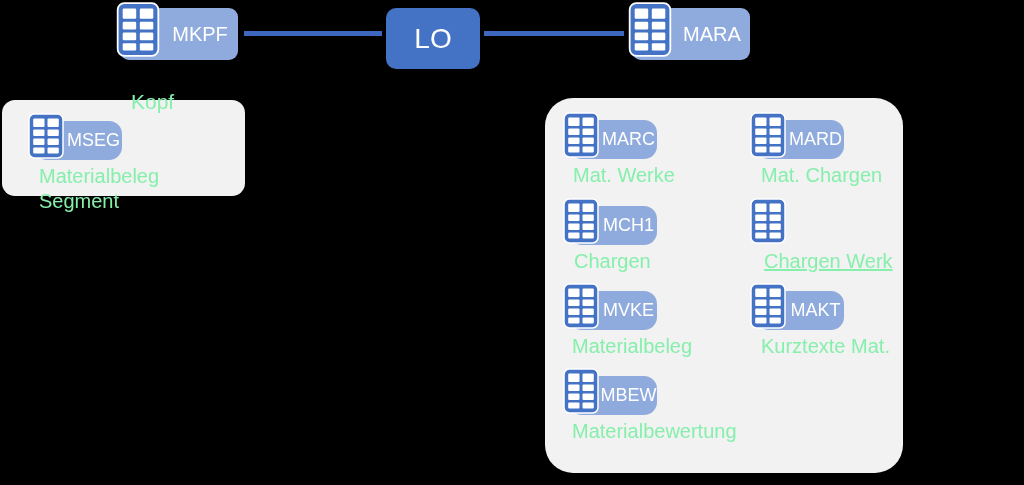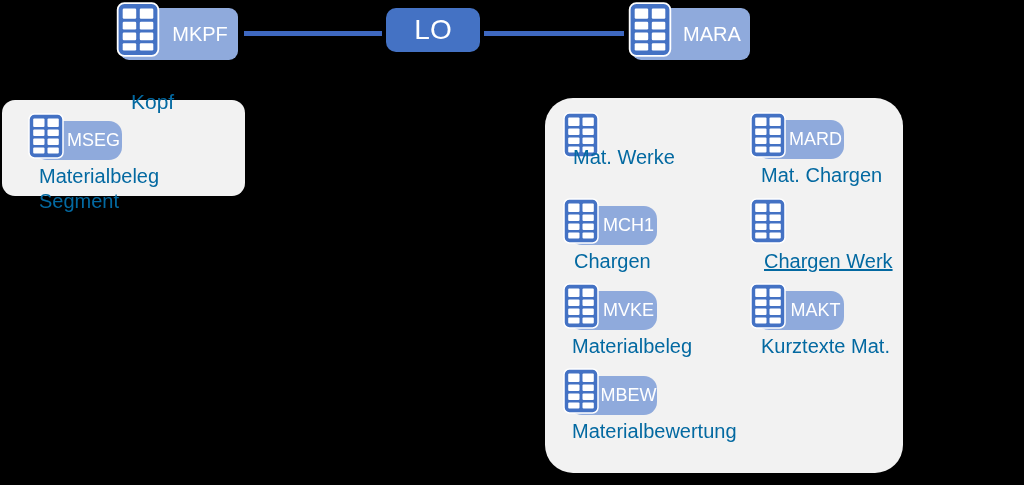--- a/index.html
+++ b/index.html
@@ -9,21 +9,21 @@
   }
   .panel { position:absolute; background:#F2F2F2; }
   .panel-left  { left:2px;   top:100px; width:243px; height:96px;  border-radius:13px; }
   .panel-right { left:545px; top:98px;  width:358px; height:375px; border-radius:28px; }
 
   .connector { position:absolute; top:31px; height:5px; background:#3E68C0; }
   .connector-1 { left:244px; width:138px; }
   .connector-2 { left:484px; width:140px; }
 
   .hub {
-    position:absolute; left:386px; top:8px; width:94px; height:44px;
+    position:absolute; left:386px; top:8px; width:94px; height:61px;
     background:#4472C4; border-radius:10px; color:#FFFFFF; font-size:28px;
     display:flex; align-items:center; justify-content:center;
   }
 
   .tnode { position:absolute; }
   .tnode .pill {
     position:absolute; background:#8FAADC; color:#FFFFFF;
     display:flex; align-items:center; justify-content:center;
   }
   .tnode svg.icon { position:absolute; left:0; top:0; display:block; }
@@ -37,21 +37,21 @@
   .tnode.big svg.icon { width:44px; height:55px; }
 
   
   .tnode.small { width:96px; height:48px; }
   .tnode.small .pill {
     left:6px; top:8px; width:88px; height:39px; border-radius:13px;
     padding-left:31px; box-sizing:border-box; font-size:18px;
   }
   .tnode.small svg.icon { width:36px; height:46px; }
 
-  .lbl { position:absolute; color:#0369a1; font-size:20px; line-height:1.15; white-space:nowrap; }
+  .lbl { position:absolute; color:#86efac; font-size:20px; line-height:1.15; white-space:nowrap; }
   .lbl-kopf { font-size:21px; }
 </style>
 </head>
 <body>
 
 <svg width="0" height="0" style="position:absolute">
   <defs>
     <symbol id="tbl-icon" viewBox="0 0 36 46">
       <rect x="1" y="1" width="34" height="44" rx="5.5" fill="#4472C4" stroke="#FFFFFF" stroke-width="1.5"></rect>
       <g fill="#FFFFFF">
@@ -103,25 +103,28 @@
       <span>MSEG</span>
     </div>
     <svg class="icon">
         <use href="#tbl-icon"></use>
       </svg>
   </div>
   <div class="lbl" style="left:39px; top:165px;">Materialbeleg</div>
   <div class="lbl" style="left:39px; top:190px;">Segment</div>
 
   <div class="tnode small" style="left:563px; top:112px;">
+    <div class="pill">
+      <span>MARC</span>
+    </div>
     <svg class="icon">
         <use href="#tbl-icon"></use>
       </svg>
   </div>
-  <div class="lbl" style="left:573px; top:146px;">Mat. Werke</div>
+  <div class="lbl" style="left:573px; top:164px;">Mat. Werke</div>
 
   <div class="tnode small" style="left:750px; top:112px;">
     <div class="pill">
       <span>MARD</span>
     </div>
     <svg class="icon">
         <use href="#tbl-icon"></use>
       </svg>
   </div>
   <div class="lbl" style="left:761px; top:164px;">Mat. Chargen</div>

